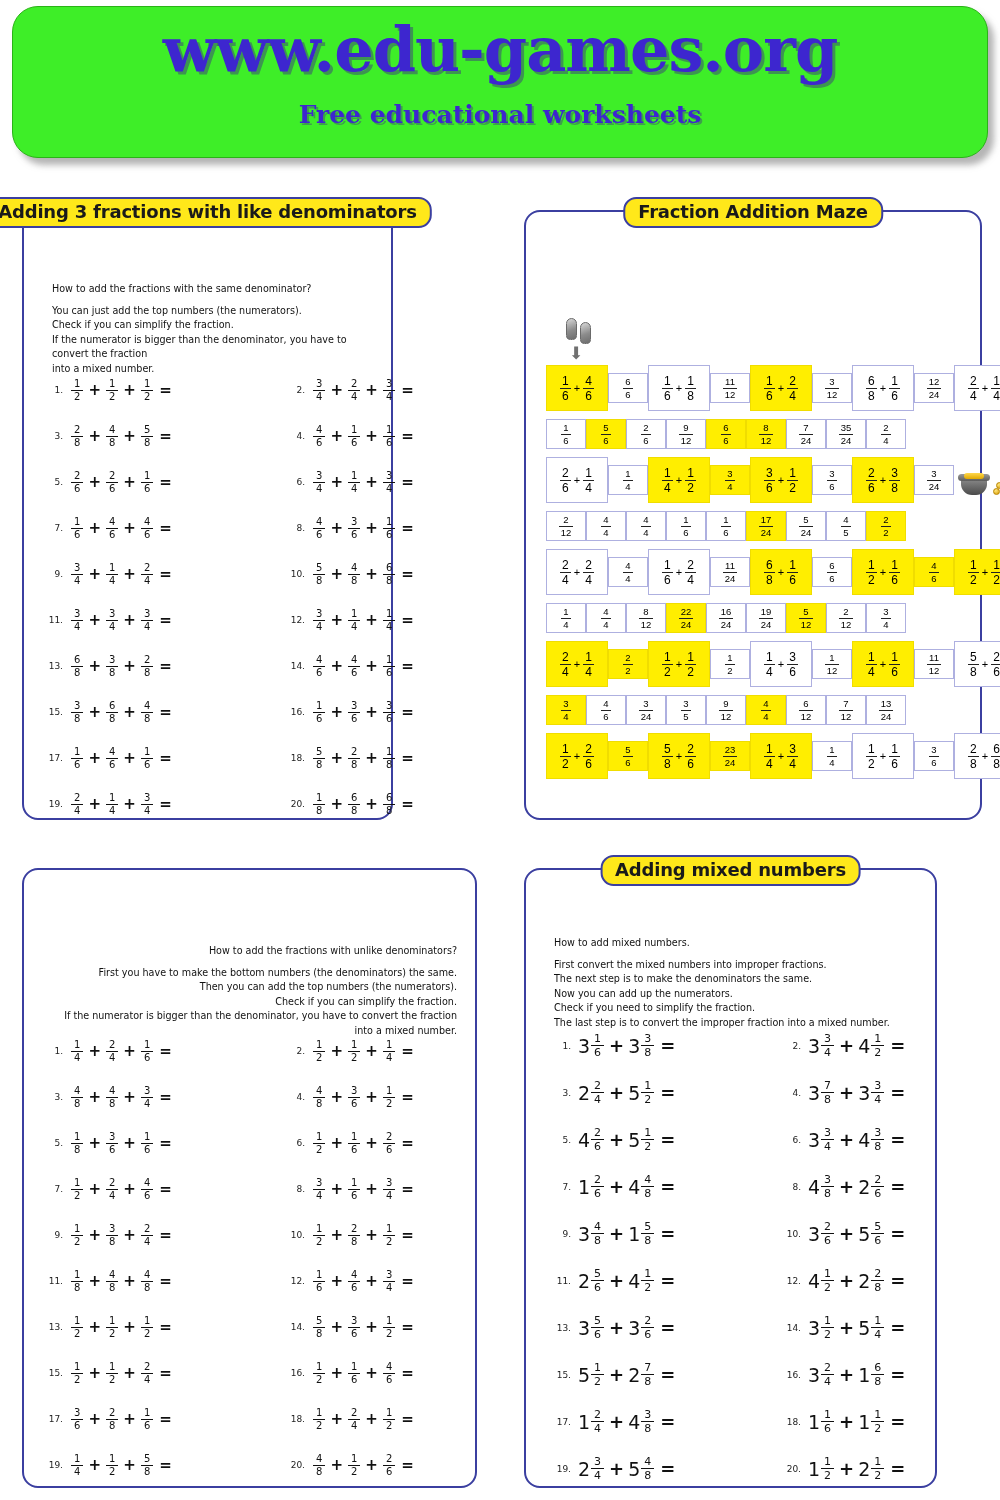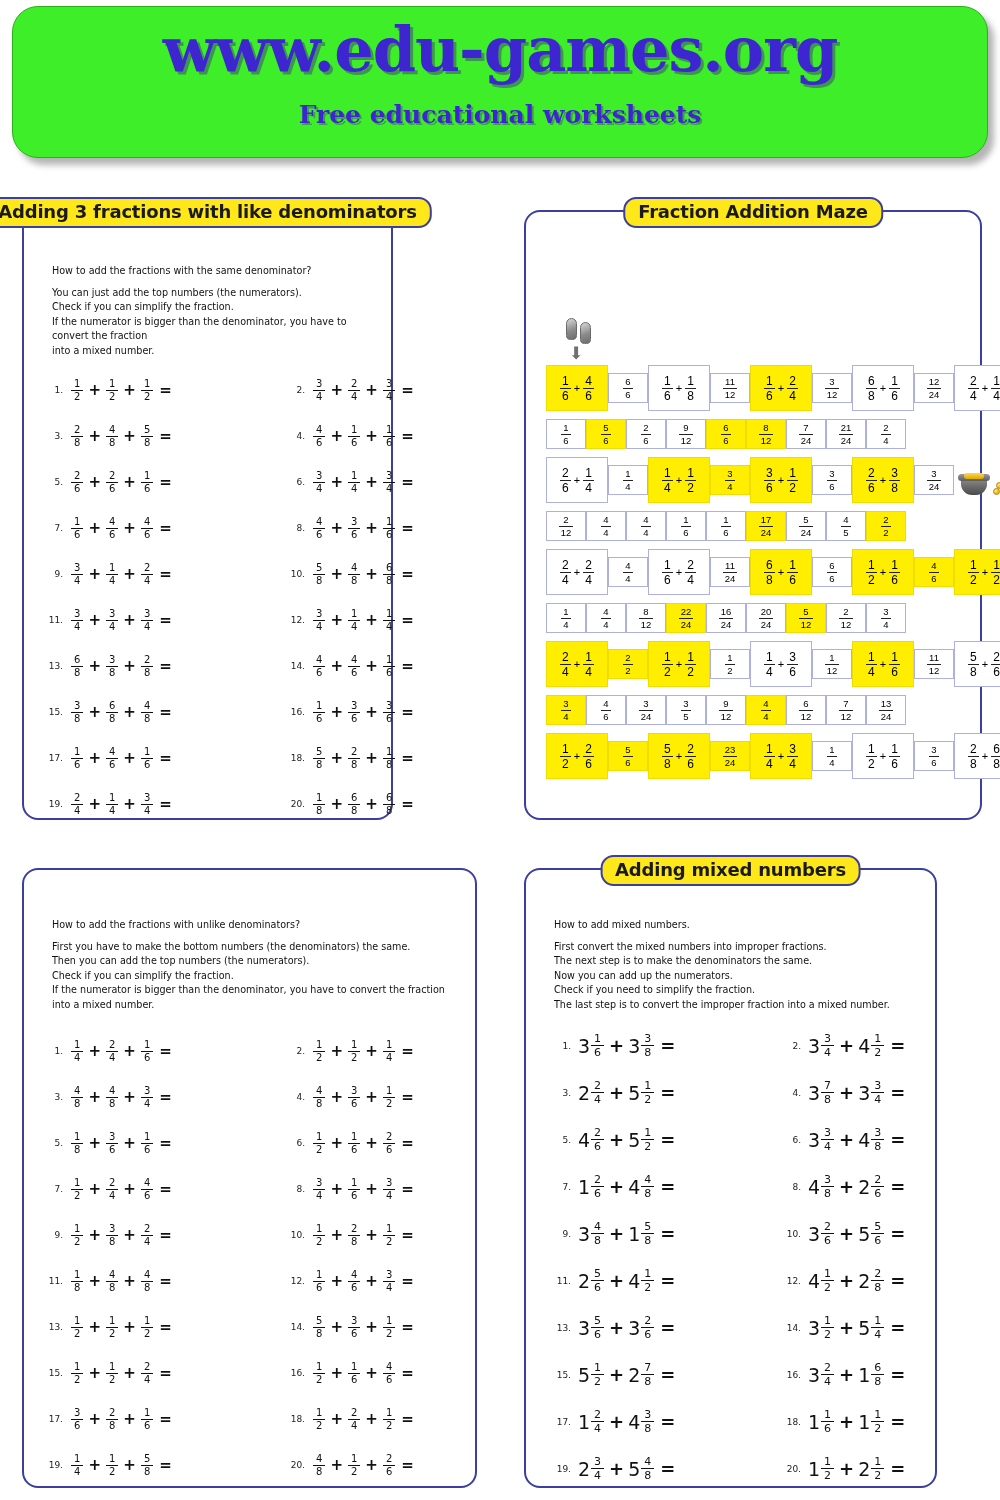--- a/index.html
+++ b/index.html
@@ -65,20 +65,21 @@
     white-space:nowrap;
     letter-spacing:-0.2px;
   }
   .intro {
     position:absolute;
     left:28px; right:18px;
     font-family:"DejaVu Sans", sans-serif;
     font-size:9.6px;
     color:#111;
     line-height:1.52;
+    margin-top:18px;
   }
   .intro .gap { display:block; height:7px; }
 
   
   .exlist { position:absolute; }
   .exrow {
     display:flex;
     align-items:center;
     height:46px;
     font-family:"DejaVu Sans", sans-serif;
@@ -744,21 +745,21 @@
             </span>
           </div>
           <div class="cell ans">
             <span class="mfrac">
               <span class="num">7</span>
               <span class="den">24</span>
             </span>
           </div>
           <div class="cell ans">
             <span class="mfrac">
-              <span class="num">21</span>
+              <span class="num">35</span>
               <span class="den">24</span>
             </span>
           </div>
           <div class="cell ans">
             <span class="mfrac">
               <span class="num">2</span>
               <span class="den">4</span>
             </span>
           </div>
         </div>
@@ -1003,21 +1004,21 @@
             </span>
           </div>
           <div class="cell ans">
             <span class="mfrac">
               <span class="num">16</span>
               <span class="den">24</span>
             </span>
           </div>
           <div class="cell ans">
             <span class="mfrac">
-              <span class="num">20</span>
+              <span class="num">19</span>
               <span class="den">24</span>
             </span>
           </div>
           <div class="cell ans hl">
             <span class="mfrac">
               <span class="num">5</span>
               <span class="den">12</span>
             </span>
           </div>
           <div class="cell ans">
@@ -1249,21 +1250,21 @@
               <span class="num">6</span>
               <span class="den">8</span>
             </span>
           </div>
         </div>
       </div>
   </div>
 </div>
 
 <div class="panel" id="panel3" style="left:22px; top:868px; width:455px; height:620px;">
-  <div class="intro" style="top:48px;">
+  <div class="intro" style="top:56px;text-align:right;">
     <div>How to add the fractions with unlike denominators?</div>
     <span class="gap"></span>
     <div>First you have to make the bottom numbers (the denominators) the same.</div>
     <div>Then you can add the top numbers (the numerators).</div>
     <div>Check if you can simplify the fraction.</div>
     <div>If the numerator is bigger than the denominator, you have to convert the fraction</div>
     <div>into a mixed number.</div>
   </div>
   <div class="exlist" id="p3-col-left" style="left:20px;  top:158px;">
       <div class="exrow">

